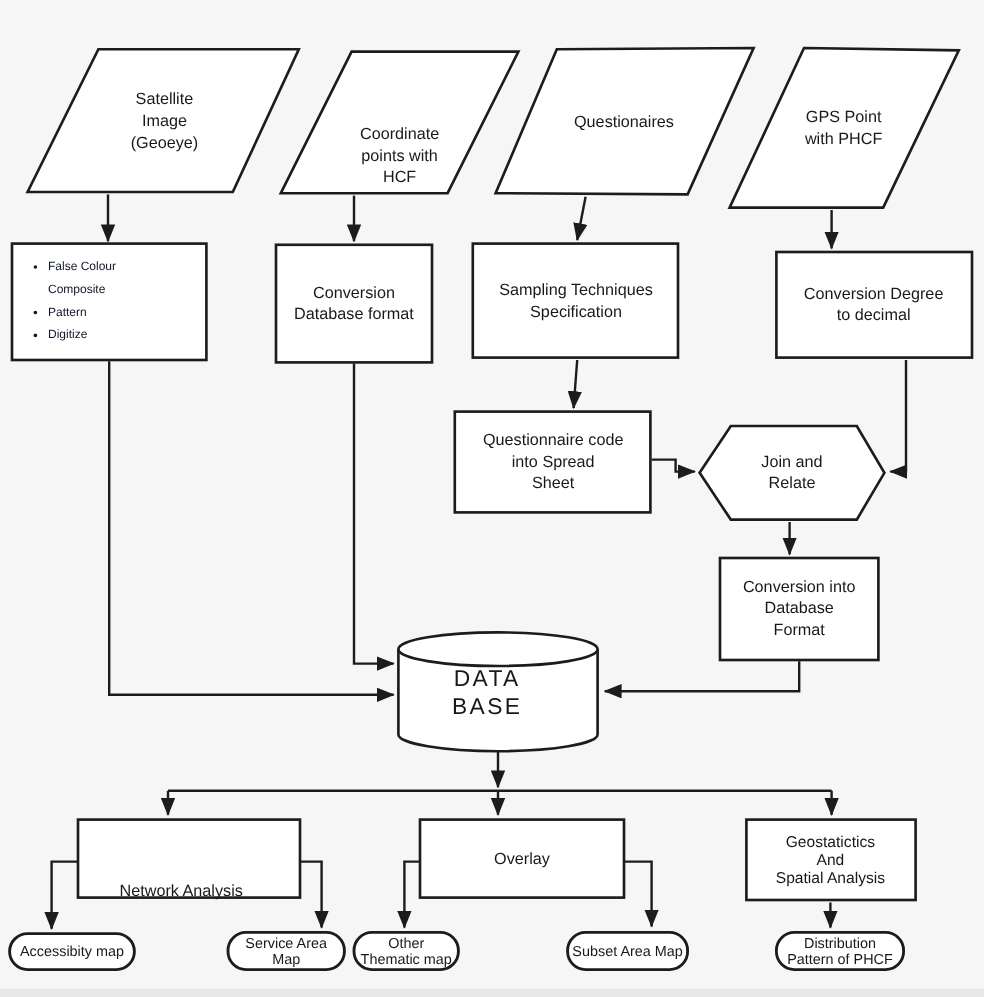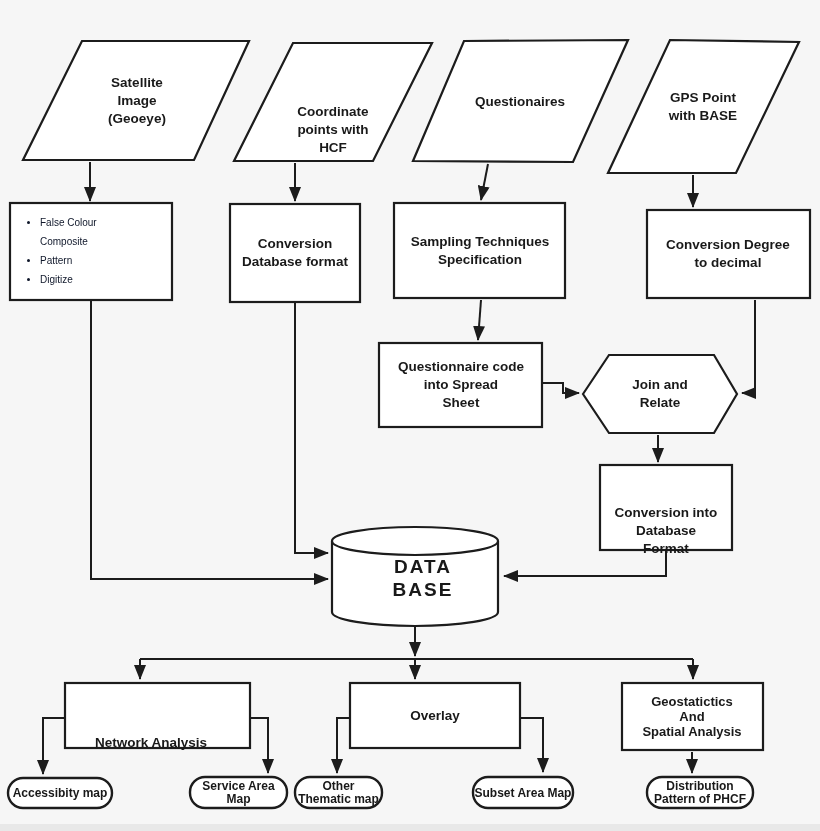--- a/index.html
+++ b/index.html
@@ -2,21 +2,21 @@
 <html><head>
 <meta charset="utf-8">
 <style>
   html,body { margin:0; padding:0; background:#f6f6f6; }
   .canvas {
     position:relative; width:820px; height:831px; background:#f6f6f6;
     font-family:"Liberation Sans", sans-serif; overflow:hidden;
   }
   .canvas svg { position:absolute; left:0; top:0; }
   .label {
-    position:absolute; font-weight:bold; color:#191919; text-align:center;
+    position:absolute; font-weight:normal; color:#191919; text-align:center;
     white-space:pre-line; font-size:13.5px; line-height:18px;
   }
   .label.big { font-size:19px; line-height:23px; letter-spacing:2px; }
   .label.geo { font-size:13px; line-height:15px; }
   .label.term { font-size:12px; line-height:13px; }
   .bullets {
     position:absolute; left:14px; top:213px; width:146px; margin:0;
     padding-left:26px; font-weight:normal; font-size:10px; line-height:19px;
     color:#0f172a;
   }
@@ -89,44 +89,44 @@
   </svg>
 
   <div class="label" style="left:57px; top:74px; width:160px;">Satellite
 Image
 (Geoeye)</div>
   <div class="label" style="left:253px; top:75px; width:160px;margin-top:28px;">Coordinate
 points with
 HCF</div>
   <div class="label" style="left:440px; top:93px; width:160px;">Questionaires</div>
   <div class="label" style="left:623px; top:89px; width:160px;">GPS Point
-with BASE</div>
+with PHCF</div>
 
   <ul class="bullets">
     <li>False Colour
 Composite</li>
     <li>Pattern</li>
     <li>Digitize</li>
   </ul>
 
   <div class="label" style="left:215px; top:235px; width:160px;">Conversion
 Database format</div>
   <div class="label" style="left:390px; top:233px; width:180px;">Sampling Techniques
 Specification</div>
   <div class="label" style="left:638px; top:236px; width:180px;">Conversion Degree
 to decimal</div>
   <div class="label" style="left:381px; top:358px; width:160px;">Questionnaire code
 into Spread
 Sheet</div>
   <div class="label" style="left:580px; top:376px; width:160px;">Join and
 Relate</div>
-  <div class="label" style="left:586px; top:504px; width:160px;">Conversion into
+  <div class="label" style="left:586px; top:480px; width:160px;">Conversion into
 Database
 Format</div>
-  <div class="label big" style="left:343px; top:555px; width:160px;">DATA
+  <div class="label big" style="left:326px; top:555px; width:160px;">DATA
 BASE</div>
 
   <div class="label" style="left:67px; top:734px; width:168px;">Network Analysis</div>
   <div class="label" style="left:345px; top:707px; width:180px;">Overlay</div>
   <div class="label geo" style="left:602px; top:694px; width:180px;">Geostatictics
 And
 Spatial Analysis</div>
 
   <div class="label term" style="left:10px; top:787px; width:100px;">Accessibity map</div>
   <div class="label term" style="left:188px; top:780px; width:101px;">Service Area

